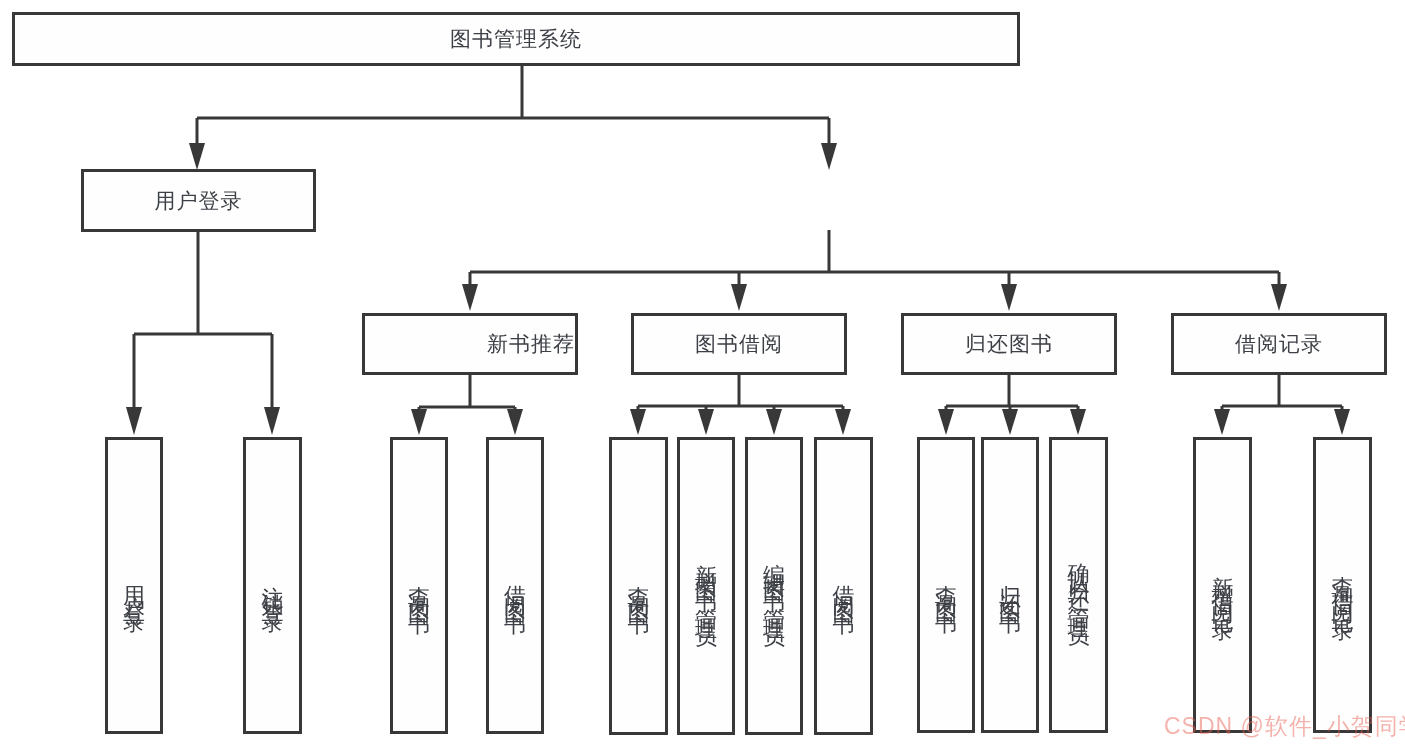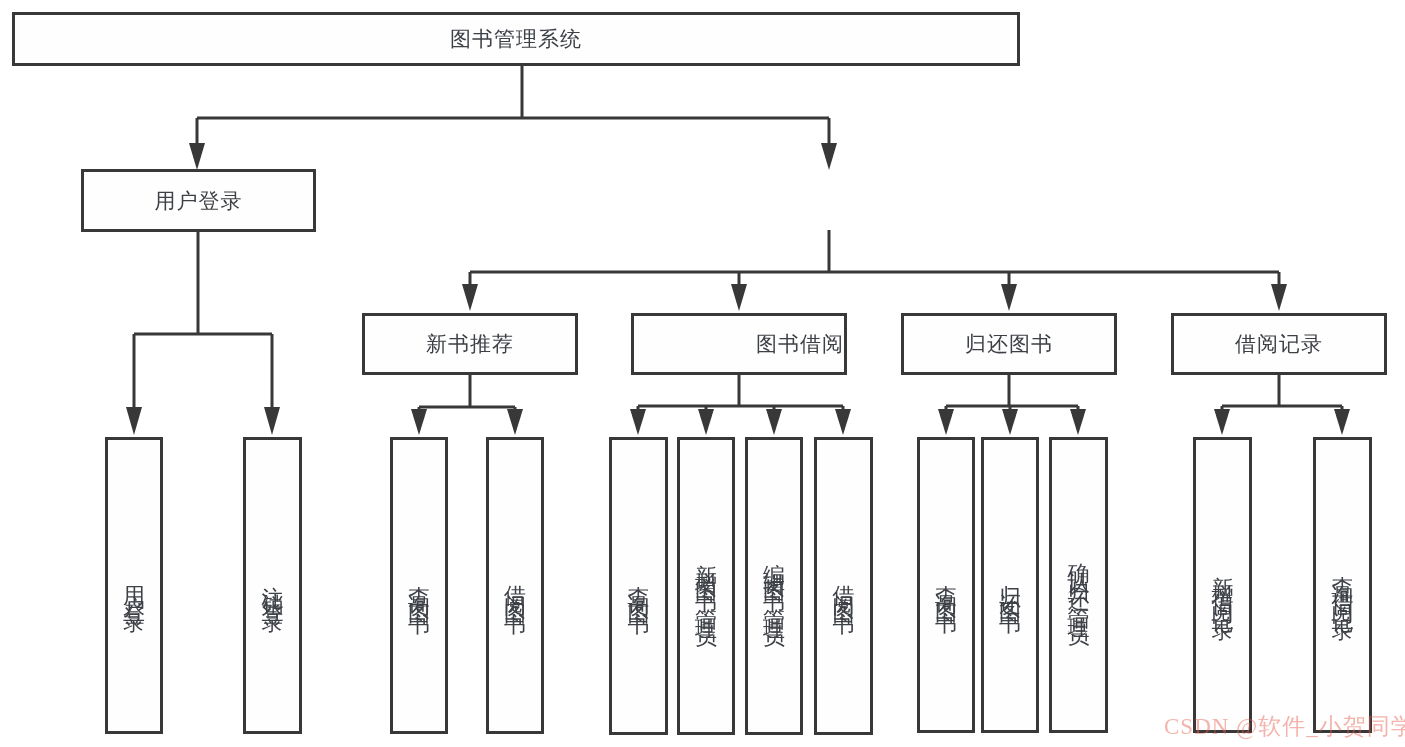--- a/index.html
+++ b/index.html
@@ -1,18 +1,18 @@
 <!DOCTYPE html>
 <html><head>
 <meta charset="utf-8">
 <style>
   html,body{margin:0;padding:0;background:#ffffff;}
   .canvas{
     position:relative;width:1405px;height:747px;background:#ffffff;
-    font-family:Liberation Serif, serif;color:#3d4046;overflow:hidden;
+    font-family:Liberation Sans, sans-serif;color:#3d4046;overflow:hidden;
   }
   svg.connectors{position:absolute;left:0;top:0;z-index:0;}
   .node{
     position:absolute;box-sizing:border-box;border:3px solid #383838;
     background:#fefefe;display:flex;align-items:center;justify-content:center;
     z-index:1;
   }
   .hnode{font-size:21px;letter-spacing:1px;}
   .vnode span{
     writing-mode:vertical-rl;text-orientation:mixed;
@@ -70,24 +70,24 @@
   </svg>
 
   <div class="node hnode" style="left:12px;top:12px;width:1008px;height:54px;">
     <span>图书管理系统</span>
   </div>
 
   <div class="node hnode" style="left:81px;top:169px;width:235px;height:63px;">
     <span>用户登录</span>
   </div>
 
-  <div class="node hnode" style="left:362px;top:313px;width:216px;height:62px;">
+  <div class="node hnode" style="left:362px;top:313px;width:216px;height:62px;justify-content:flex-end;">
     <span>新书推荐</span>
   </div>
-  <div class="node hnode" style="left:631px;top:313px;width:216px;height:62px;justify-content:flex-end;">
+  <div class="node hnode" style="left:631px;top:313px;width:216px;height:62px;">
     <span>图书借阅</span>
   </div>
   <div class="node hnode" style="left:901px;top:313px;width:216px;height:62px;">
     <span>归还图书</span>
   </div>
   <div class="node hnode" style="left:1171px;top:313px;width:216px;height:62px;">
     <span>借阅记录</span>
   </div>
 
   <div class="node vnode" style="left:105px;top:437px;width:58px;height:297px;">

